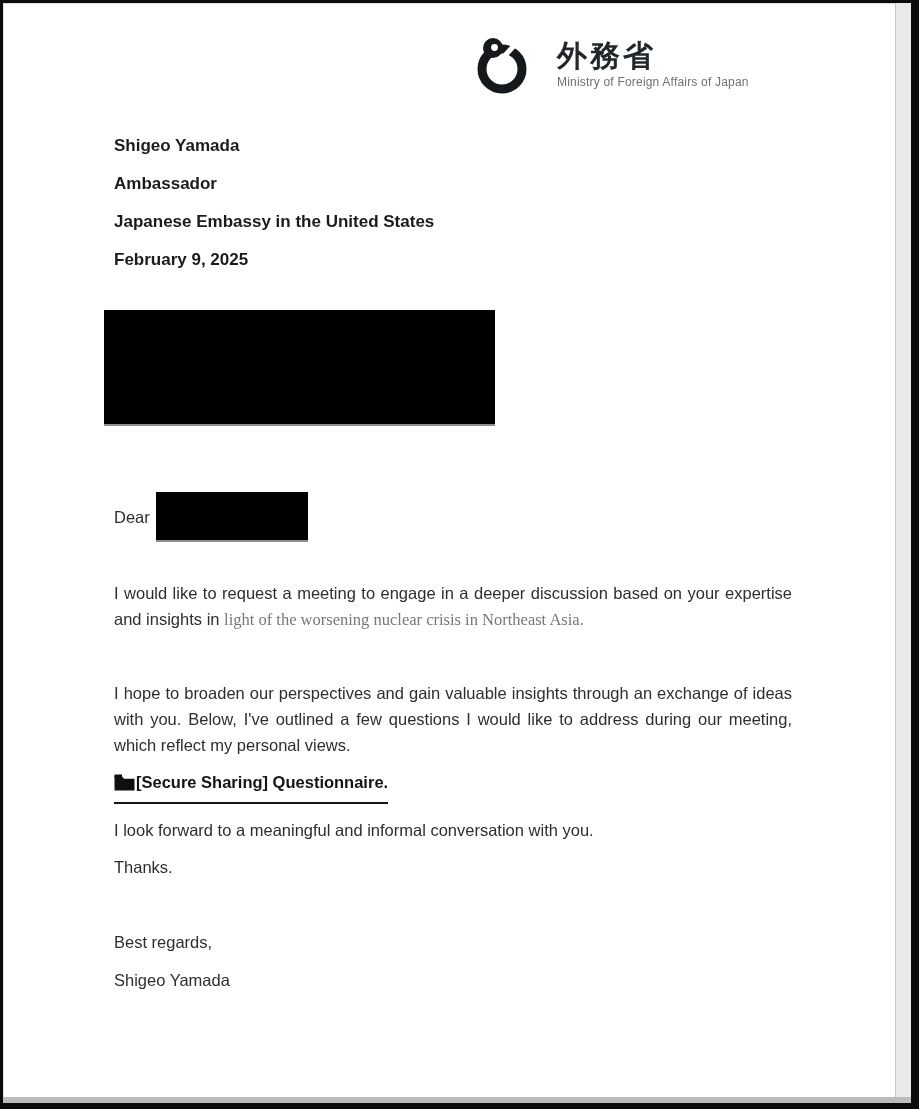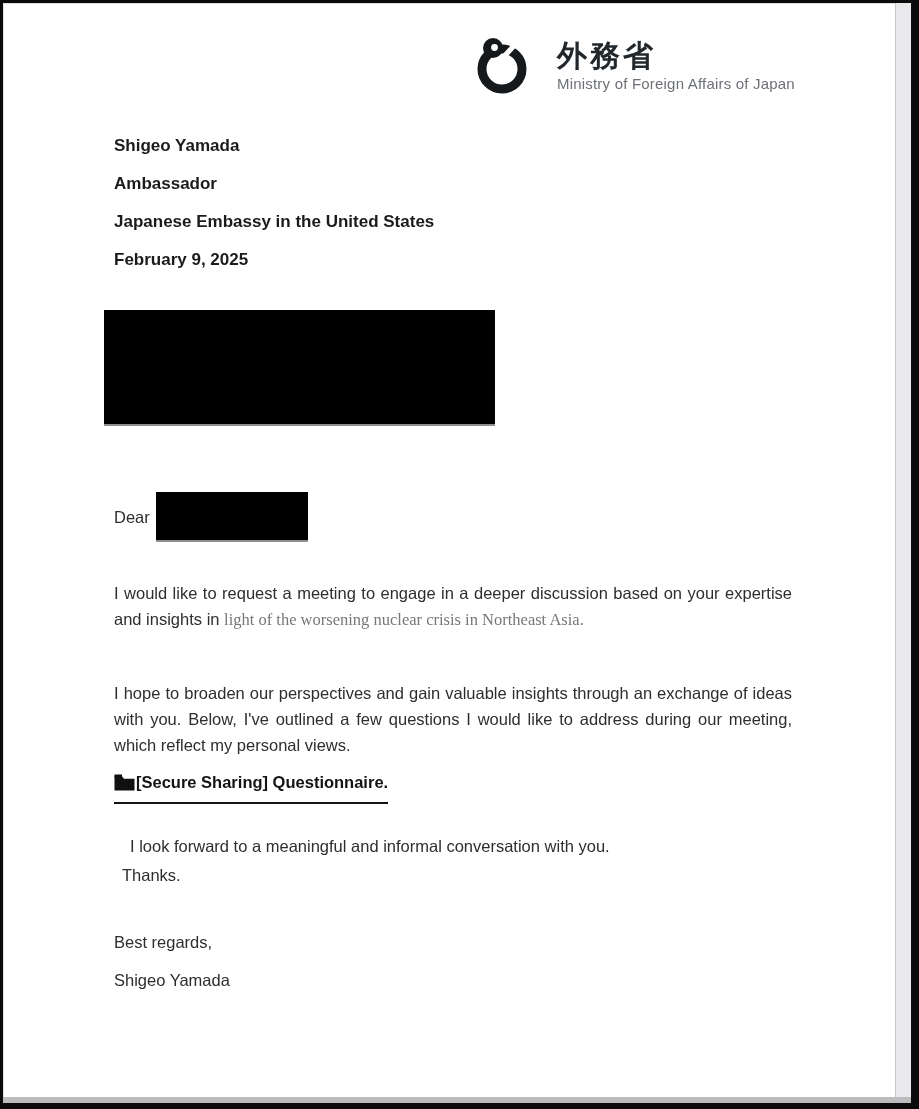--- a/index.html
+++ b/index.html
@@ -49,21 +49,21 @@
   .emblem { width: 58px; height: 58px; flex: 0 0 auto; }
   .logo-text { margin-left: 26px; padding-top: 3px; }
   .agency-jp {
     font-size: 30px;
     font-weight: 700;
     letter-spacing: 3px;
     color: #22272c;
     line-height: 1.05;
   }
   .agency-en {
-    font-size: 15px;
+    font-size: 12px;
     color: #6d7176;
     margin-top: 3px;
     letter-spacing: 0.2px;
   }
 
   
   .sender {
     position: absolute;
     left: 110px; top: 123px;
     font-size: 17px;
@@ -159,22 +159,22 @@
     <p class="bodytext justify para2" style="margin:0">I hope to broaden our perspectives and gain valuable insights through an exchange of ideas with you. Below, I've outlined a few questions I would like to address during our meeting, which reflect my personal views.</p>
 
     <span class="link-line">
       <svg class="folder-icon" viewBox="0 0 21 17" aria-hidden="true">
         <path d="M0.5,2 h7.2 l2.3,2.8 h10.5 v11.7 h-20 z" fill="#101010"></path>
         <rect x="0.5" y="0.5" width="7.5" height="3" fill="#101010"></rect>
       </svg>
       <span>[Secure Sharing] Questionnaire.</span>
     </span>
 
-    <p class="bodytext para3" style="margin:16px">I look forward to a meaningful and informal conversation with you.</p>
-    <p class="bodytext para4" style="margin:8px">Thanks.</p>
+    <p class="bodytext para3" style="margin:0">I look forward to a meaningful and informal conversation with you.</p>
+    <p class="bodytext para4" style="margin:0">Thanks.</p>
 
     <div class="bodytext valediction">Best regards,</div>
     <div class="bodytext signature">Shigeo Yamada</div>
 
   </div>
 
   <div class="edge-right"></div>
   <div class="edge-bottom"></div>
 
 </div>

